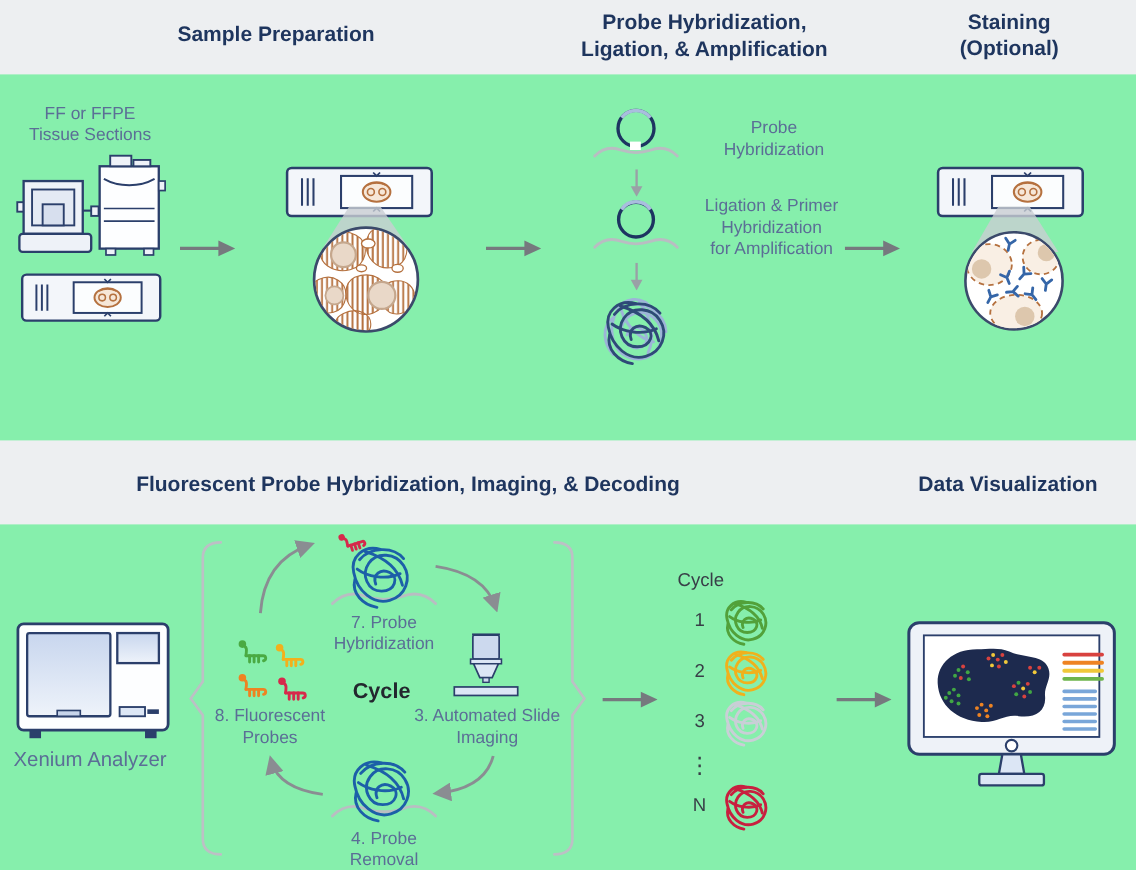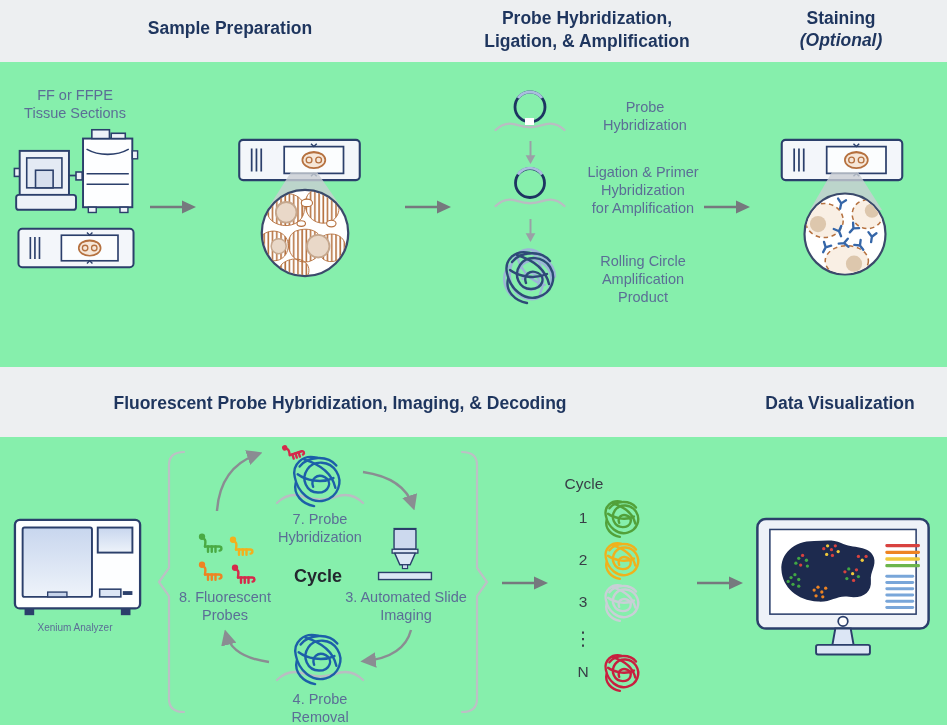--- a/index.html
+++ b/index.html
@@ -1,21 +1,21 @@
 <!DOCTYPE html>
 <html><head>
 <meta charset="utf-8">
 <style>
   html,body{margin:0;padding:0;background:#fff;}
   #canvas{position:relative;width:947px;height:725px;background:#86efac;overflow:hidden;
           font-family:"Liberation Sans",sans-serif;}
   .abs{position:absolute;}
   .band{position:absolute;left:0;width:947px;background:#edeff1;}
   .hdr{font-weight:700;font-size:17.5px;line-height:1.3;color:#1e355e;text-align:center;white-space:pre-line;}
-  .hdr-italic{font-style:italic;font-weight:600;}
+  .hdr-italic{font-weight:600;}
   .lbl{font-size:14.5px;line-height:1.25;color:#5b6e96;text-align:center;white-space:pre-line;}
   .cycle-center{font-weight:700;font-size:18px;color:#23272e;text-align:center;}
   .col-txt{font-size:15.5px;color:#383e47;text-align:center;}
   .dots{font-size:19px;color:#383e47;letter-spacing:0;line-height:0.9;text-align:center;}
   svg{display:block;overflow:visible;}
 </style>
 </head>
 <body>
 
 <svg width="0" height="0" style="position:absolute" aria-hidden="true">
@@ -165,23 +165,20 @@
     </svg>
 
   <svg class="abs" style="left:500px;top:246px;" width="60" height="60" viewBox="0 0 60 60">
     <g style="color:#9db4d8">
         <use href="#sym-tangle" transform="rotate(38 30 30)"></use>
       </g>
     <g style="color:#2e4a77">
         <use href="#sym-tangle"></use>
       </g>
   </svg>
-  <div class="abs lbl" style="left:578px;top:252px;width:130px;">Rolling Circle
-Amplification
-Product</div>
 
   <svg class="abs" style="left:704px;top:199px;color:#76797e;" width="46" height="16">
       <use href="#sym-arrow"></use>
     </svg>
 
   <svg class="abs" style="left:779px;top:138px;" width="126" height="44">
       <use href="#sym-slide"></use>
     </svg>
   <svg class="abs" style="left:806px;top:172px;" width="80" height="40" viewBox="0 0 80 40">
     <polygon points="26,0 52,0 76,38 4,38" fill="#c9ced3" opacity="0.8"></polygon>
@@ -223,21 +220,21 @@
     </defs>
     <rect x="2" y="4" width="130" height="92" rx="5" fill="#fdfeff" stroke="#2b3f6b" stroke-width="2.4"></rect>
     <rect x="10" y="12" width="72" height="72" rx="2" fill="url(#gradA)" stroke="#2b3f6b" stroke-width="2"></rect>
     <rect x="36" y="79" width="20" height="5" fill="#c7d4ea" stroke="#2b3f6b" stroke-width="1.4"></rect>
     <rect x="88" y="12" width="36" height="26" fill="url(#gradA)" stroke="#2b3f6b" stroke-width="2"></rect>
     <rect x="90" y="76" width="22" height="8" fill="#dce6f5" stroke="#2b3f6b" stroke-width="1.6"></rect>
     <rect x="114" y="78" width="10" height="4" fill="#2b3f6b"></rect>
     <rect x="12" y="96" width="10" height="7" fill="#2b3f6b"></rect>
     <rect x="112" y="96" width="10" height="7" fill="#2b3f6b"></rect>
   </svg>
-  <div class="abs lbl" style="left:5px;top:622px;width:140px;font-size:10px;">Xenium Analyzer</div>
+  <div class="abs lbl" style="left:5px;top:622px;width:140px;font-size:17px;">Xenium Analyzer</div>
 
   <svg class="abs" style="left:152px;top:450px;" width="36" height="264" viewBox="0 0 36 264">
     <path d="M32,2 Q17,2 17,15 L17,118 L7,132 L17,146 L17,249 Q17,262 32,262" fill="none" stroke="#bcc0c5" stroke-width="2.2" stroke-linecap="round"></path>
   </svg>
   <svg class="abs" style="left:458px;top:450px;" width="36" height="264" viewBox="0 0 36 264">
     <path d="M4,2 Q19,2 19,15 L19,118 L29,132 L19,146 L19,249 Q19,262 4,262" fill="none" stroke="#bcc0c5" stroke-width="2.2" stroke-linecap="round"></path>
   </svg>
 
   <svg class="abs" style="left:192px;top:443px;" width="236" height="236" viewBox="0 0 236 236">
     <defs>

